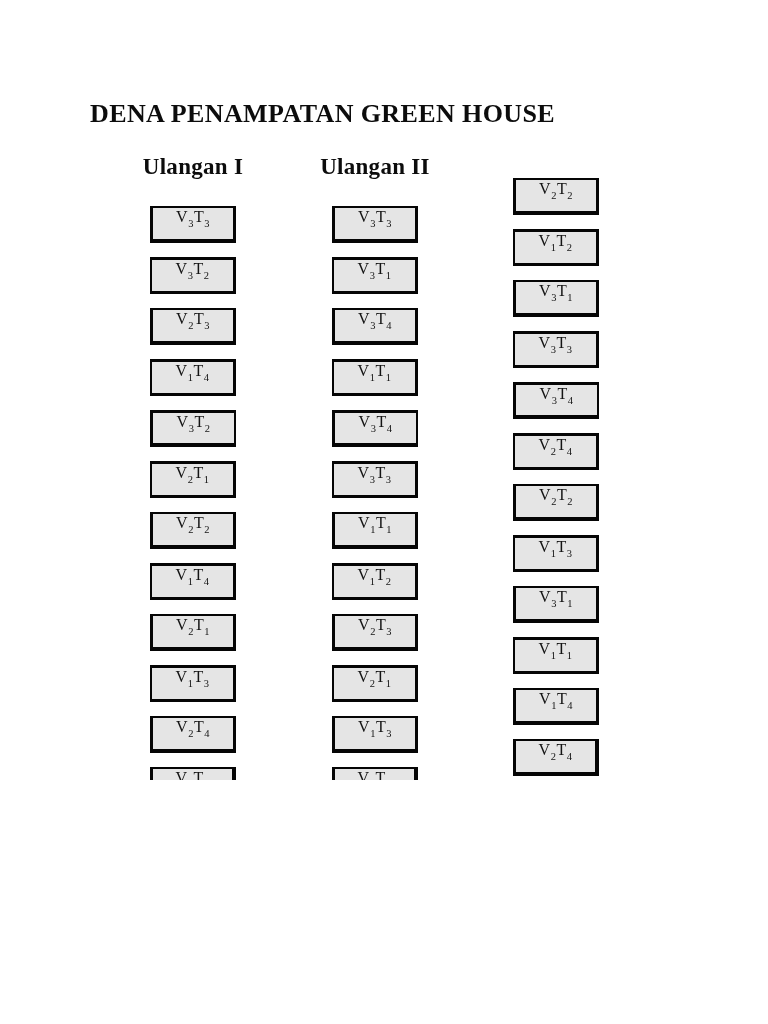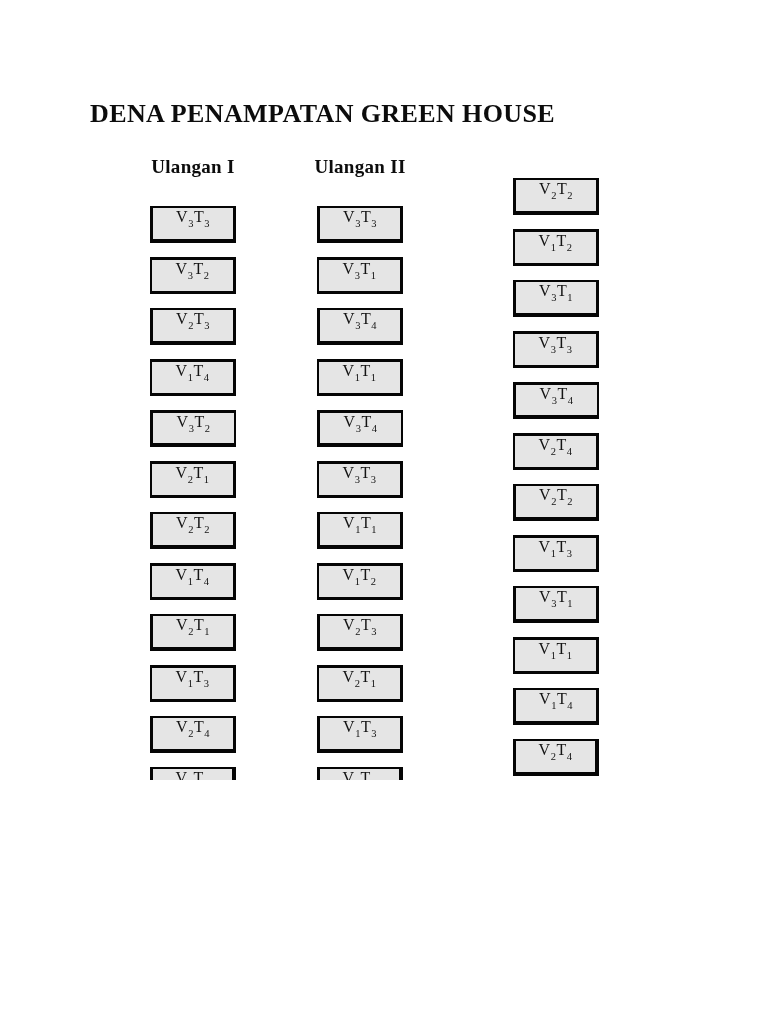--- a/index.html
+++ b/index.html
@@ -35,24 +35,24 @@
   }
   .column {
     position: absolute;
     top: 153px;
     width: 210px;
     display: flex;
     flex-direction: column;
     align-items: center;
   }
   .col-1 { left: 88px; }
-  .col-2 { left: 255px; }
+  .col-2 { left: 270px; }
   .col-3 { left: 451px; }
   .column-header {
-    font-size: 19px;
+    font-size: 23px;
     font-weight: bold;
     letter-spacing: 0.3px;
     line-height: 28px;
     white-space: nowrap;
     color: #0c0c0c;
   }
   .col-3 .column-header { position: relative; top: 4px; }
   .boxes {
     margin-top: 25px;
     display: flex;

